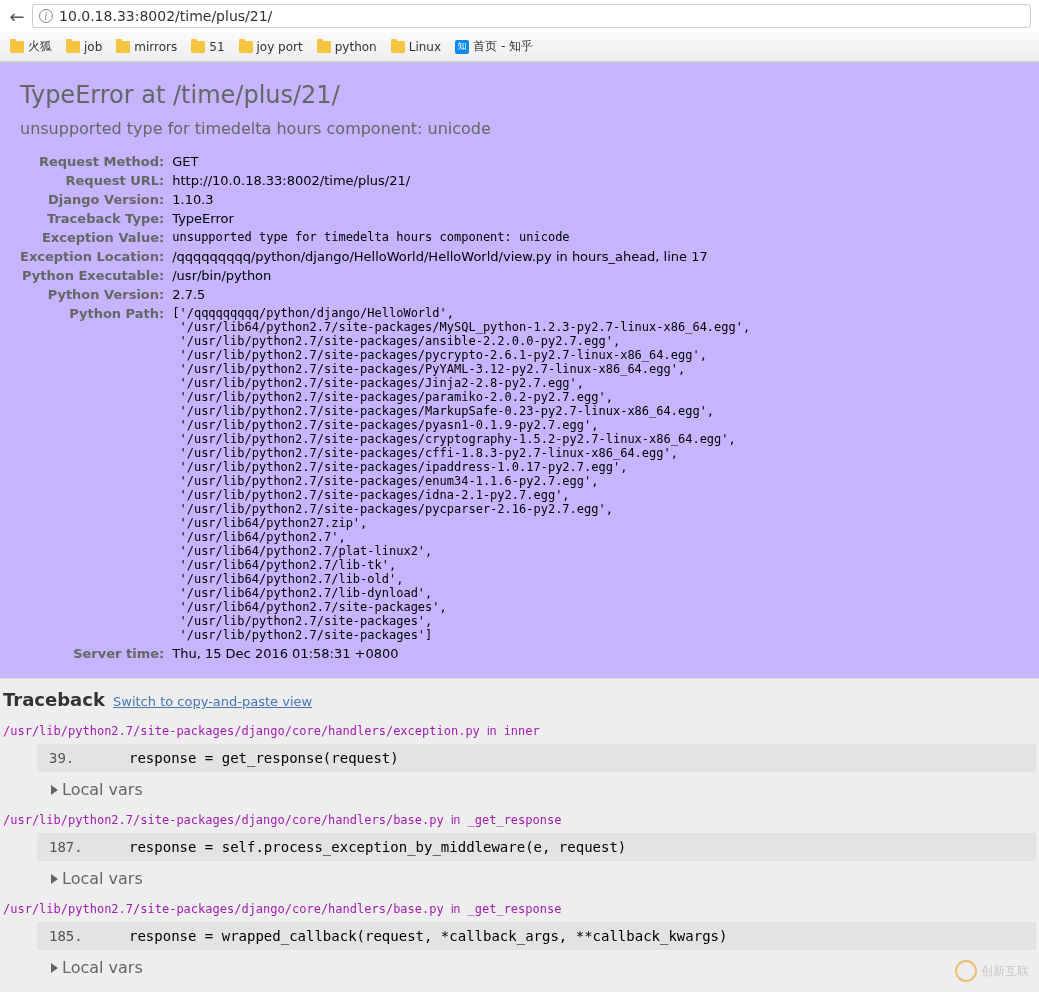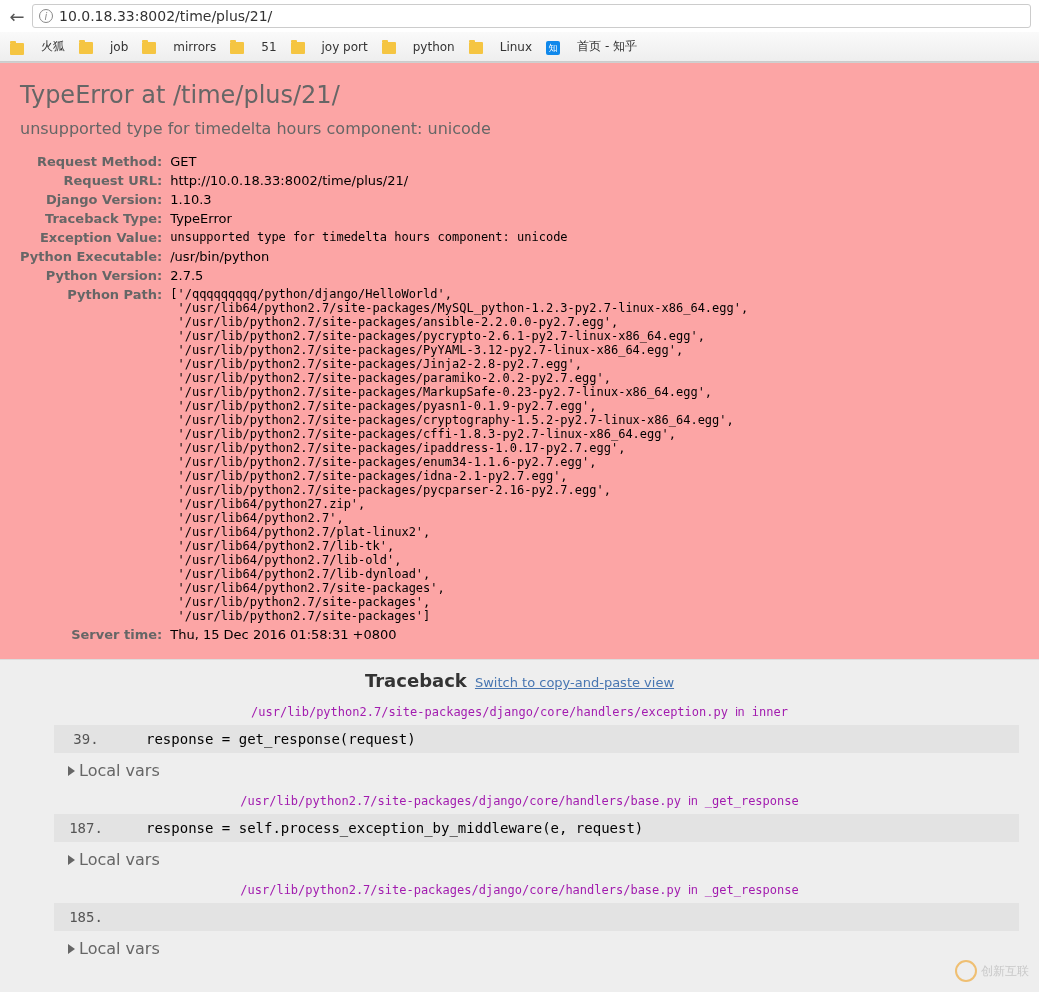--- a/index.html
+++ b/index.html
@@ -46,22 +46,22 @@
   align-items: center;
   height: 30px;
   padding: 0 10px;
   gap: 14px;
   font-size: 12px;
   background: linear-gradient(#fafafa, #eee);
   border-bottom: 1px solid #ccc;
 }
 .bookmark {
   display: flex;
-  align-items: flex-end;
-  gap: 17px;
+  align-items: center;
+  gap: 4px;
   color: #333;
   cursor: pointer;
 }
 .folder-icon {
   width: 14px; height: 12px;
   background: #f5c542;
   border-radius: 1px;
   position: relative;
 }
 .folder-icon::before {
@@ -76,21 +76,21 @@
   width: 14px; height: 14px;
   background: #0f88eb;
   color: #fff;
   font-size: 9px;
   display: inline-flex;
   align-items: center;
   justify-content: center;
   border-radius: 2px;
 }
 .summary {
-  background: #fca5a5;
+  background: #c4b5fd;
   border-bottom: 1px solid #ddd;
   padding: 10px 20px 15px 20px;
 }
 .summary h1 {
   font-size: 24px;
   font-weight: normal;
   color: #666;
   margin: 8px 0 4px 0;
 }
 .summary h2 {
@@ -115,22 +115,21 @@
   padding: 2px 0;
   font-size: 13px;
   vertical-align: top;
 }
 .summary pre, .mono {
   font-family: Consolas, Monaco, "Bitstream Vera Sans Mono", monospace;
   font-size: 12px;
   white-space: pre;
 }
 .traceback {
-  padding: 10px 20px;
-  text-align: center;
+  padding: 10px 3px;
 }
 .traceback h2 {
   font-size: 18px;
   font-weight: bold;
   color: #333;
   display: inline;
 }
 .switch-link {
   color: #4876b1;
   text-decoration: underline;
@@ -259,20 +258,24 @@
         </tr>
     <tr>
           <th>Traceback Type:</th>
           <td>TypeError</td>
         </tr>
     <tr>
           <th>Exception Value:</th>
           <td>
             <pre class="mono">unsupported type for timedelta hours component: unicode</pre>
           </td>
+        </tr>
+    <tr>
+          <th>Exception Location:</th>
+          <td>/qqqqqqqqq/python/django/HelloWorld/HelloWorld/view.py in hours_ahead, line 17</td>
         </tr>
     <tr>
           <th>Python Executable:</th>
           <td>/usr/bin/python</td>
         </tr>
     <tr>
           <th>Python Version:</th>
           <td>2.7.5</td>
         </tr>
     <tr>
@@ -336,20 +339,21 @@
         </div>
         <div class="local-vars">
           <span class="tri"></span>
           <span>Local vars</span>
         </div>
       </div>
       <div class="frame">
         <div class="frame-header"><span>/usr/lib/python2.7/site-packages/django/core/handlers/base.py</span> <span class="in">in</span> <span>_get_response</span></div>
         <div class="frame-code">
           <span class="lineno">185.</span>
+          <span>response = wrapped_callback(request, *callback_args, **callback_kwargs)</span>
         </div>
         <div class="local-vars">
           <span class="tri"></span>
           <span>Local vars</span>
         </div>
       </div>
     </div>
 </div>
 
 <div class="watermark">

